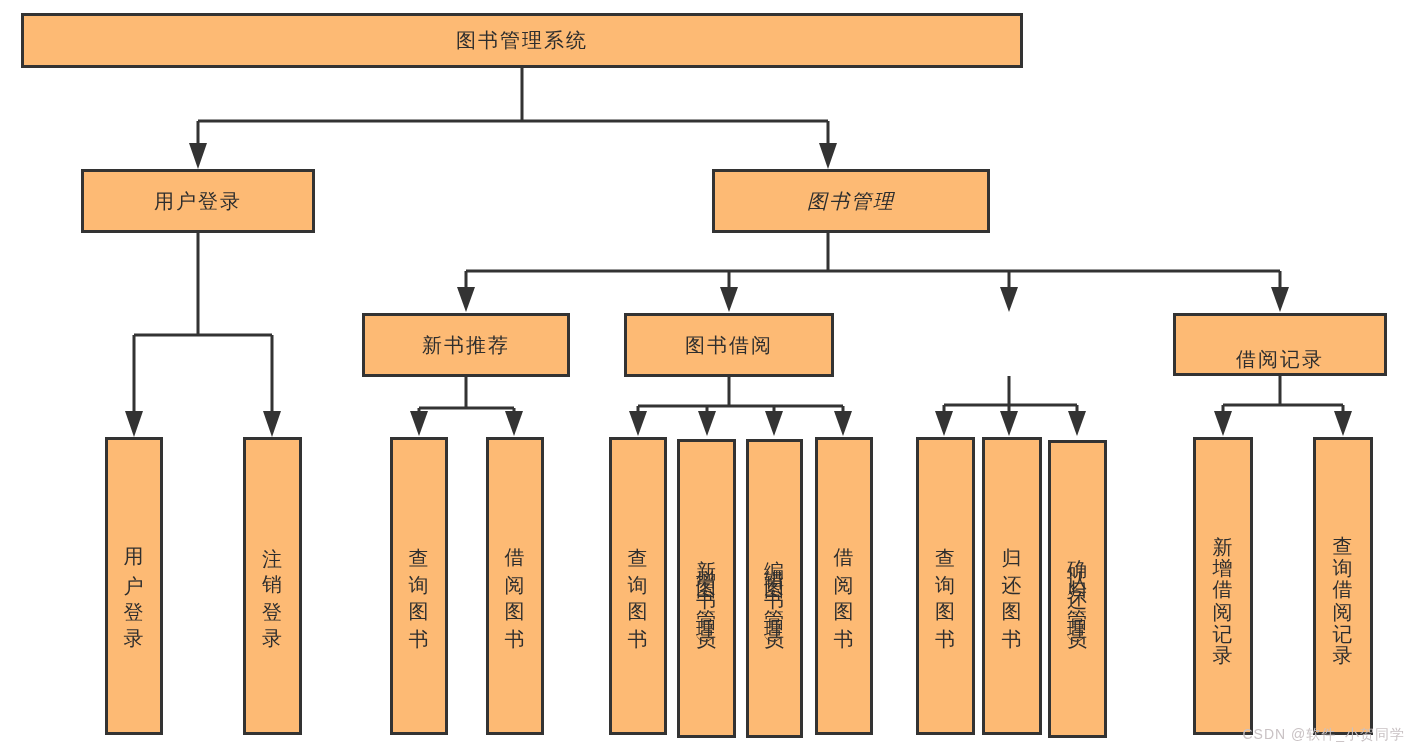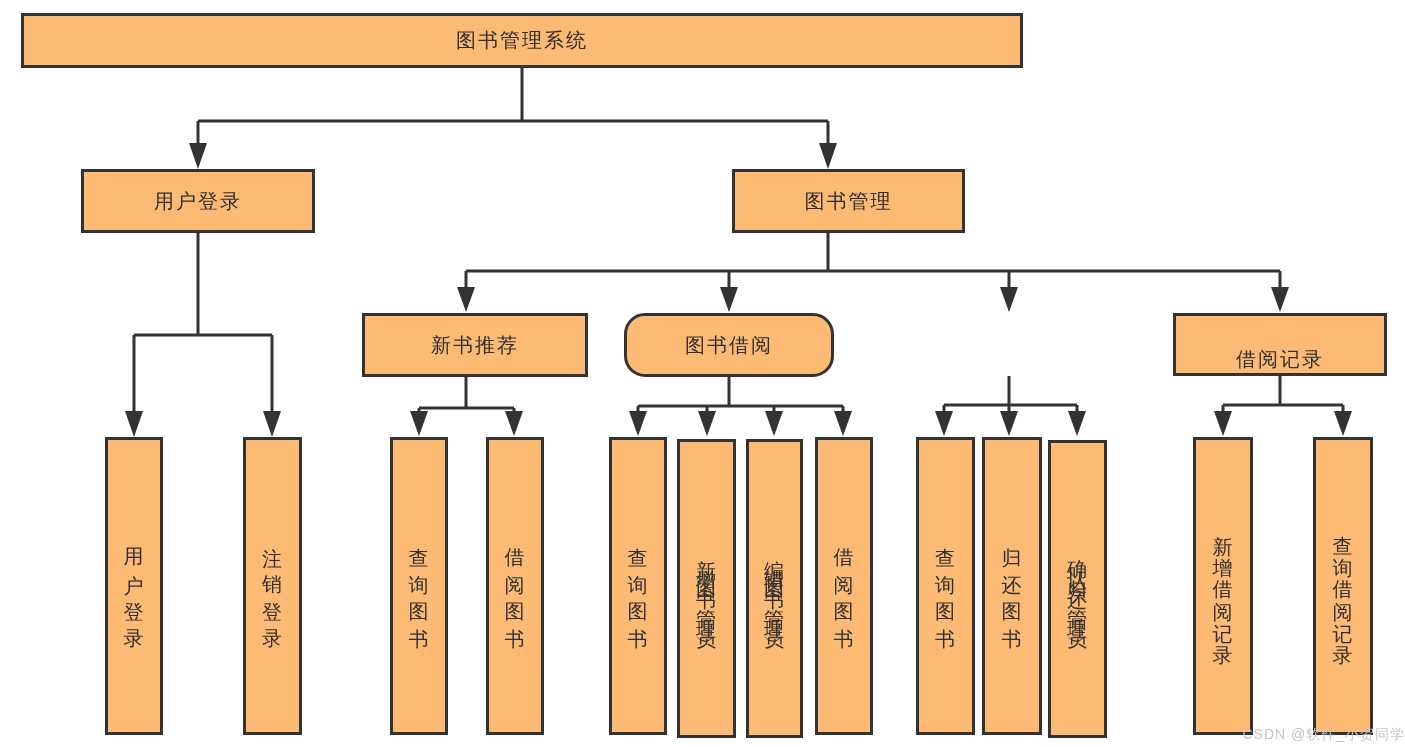--- a/index.html
+++ b/index.html
@@ -112,28 +112,28 @@
     <polygon points="1334,411 1352,411 1343,436"></polygon>
   </svg>
 
   <div class="node" style="left:21px; top:13px; width:1002px; height:55px;">
     <span class="hlabel">图书管理系统</span>
   </div>
 
   <div class="node" style="left:81px; top:169px; width:234px; height:64px;">
     <span class="hlabel">用户登录</span>
   </div>
-  <div class="node" style="left:732px; top:169px; width:233px; height:64px;">
+  <div class="node" style="left:712px; top:169px; width:278px; height:64px;font-style:italic;">
     <span class="hlabel">图书管理</span>
   </div>
 
-  <div class="node" style="left:362px; top:313px; width:226px; height:64px;align-items:center;">
+  <div class="node" style="left:362px; top:313px; width:208px; height:64px;align-items:center;">
     <span class="hlabel">新书推荐</span>
   </div>
-  <div class="node" style="left:624px; top:313px; width:210px; height:64px;border-radius:21px;">
+  <div class="node" style="left:624px; top:313px; width:210px; height:64px;">
     <span class="hlabel">图书借阅</span>
   </div>
   <div class="node" style="left:1173px; top:313px; width:214px; height:63px;align-items:flex-end;">
     <span class="hlabel">借阅记录</span>
   </div>
 
   <div class="node leaf" style="left:105px; top:437px; width:58px; height:298px;">
     <span class="vtext" style="letter-spacing: 27px;">用户登录</span>
   </div>
   <div class="node leaf" style="left:243px; top:437px; width:59px; height:298px;">

